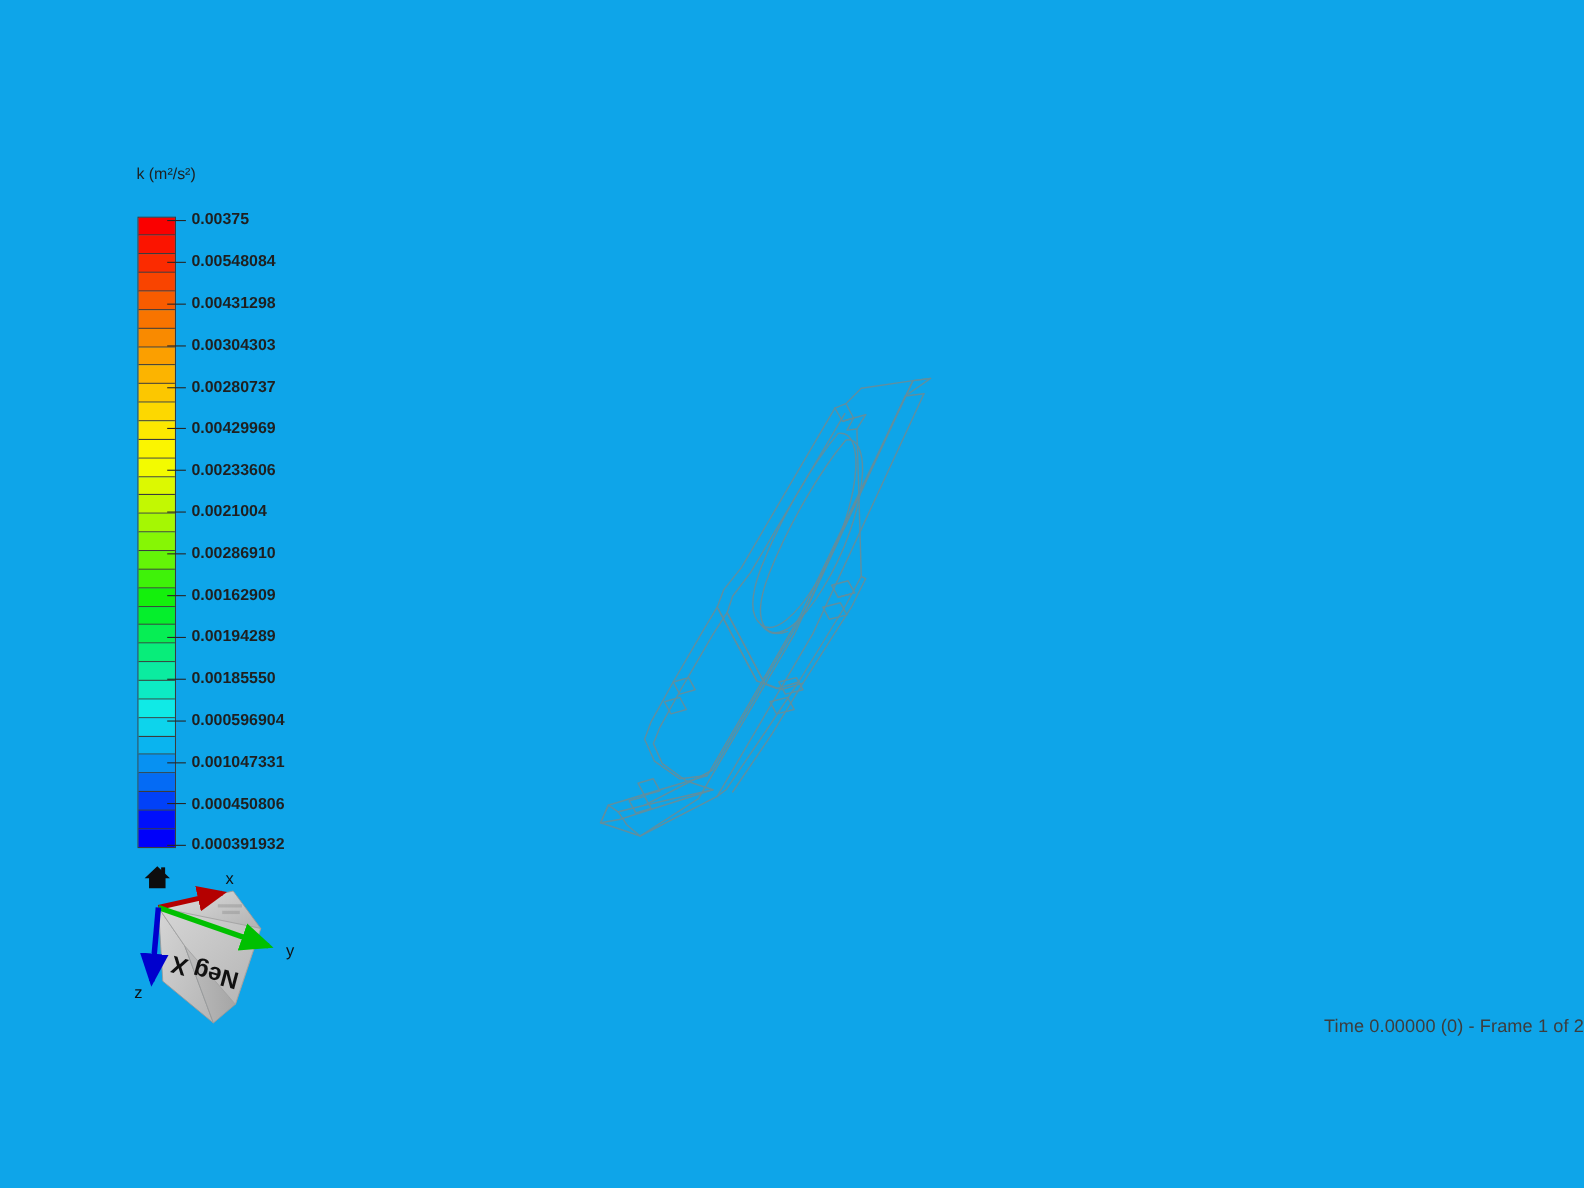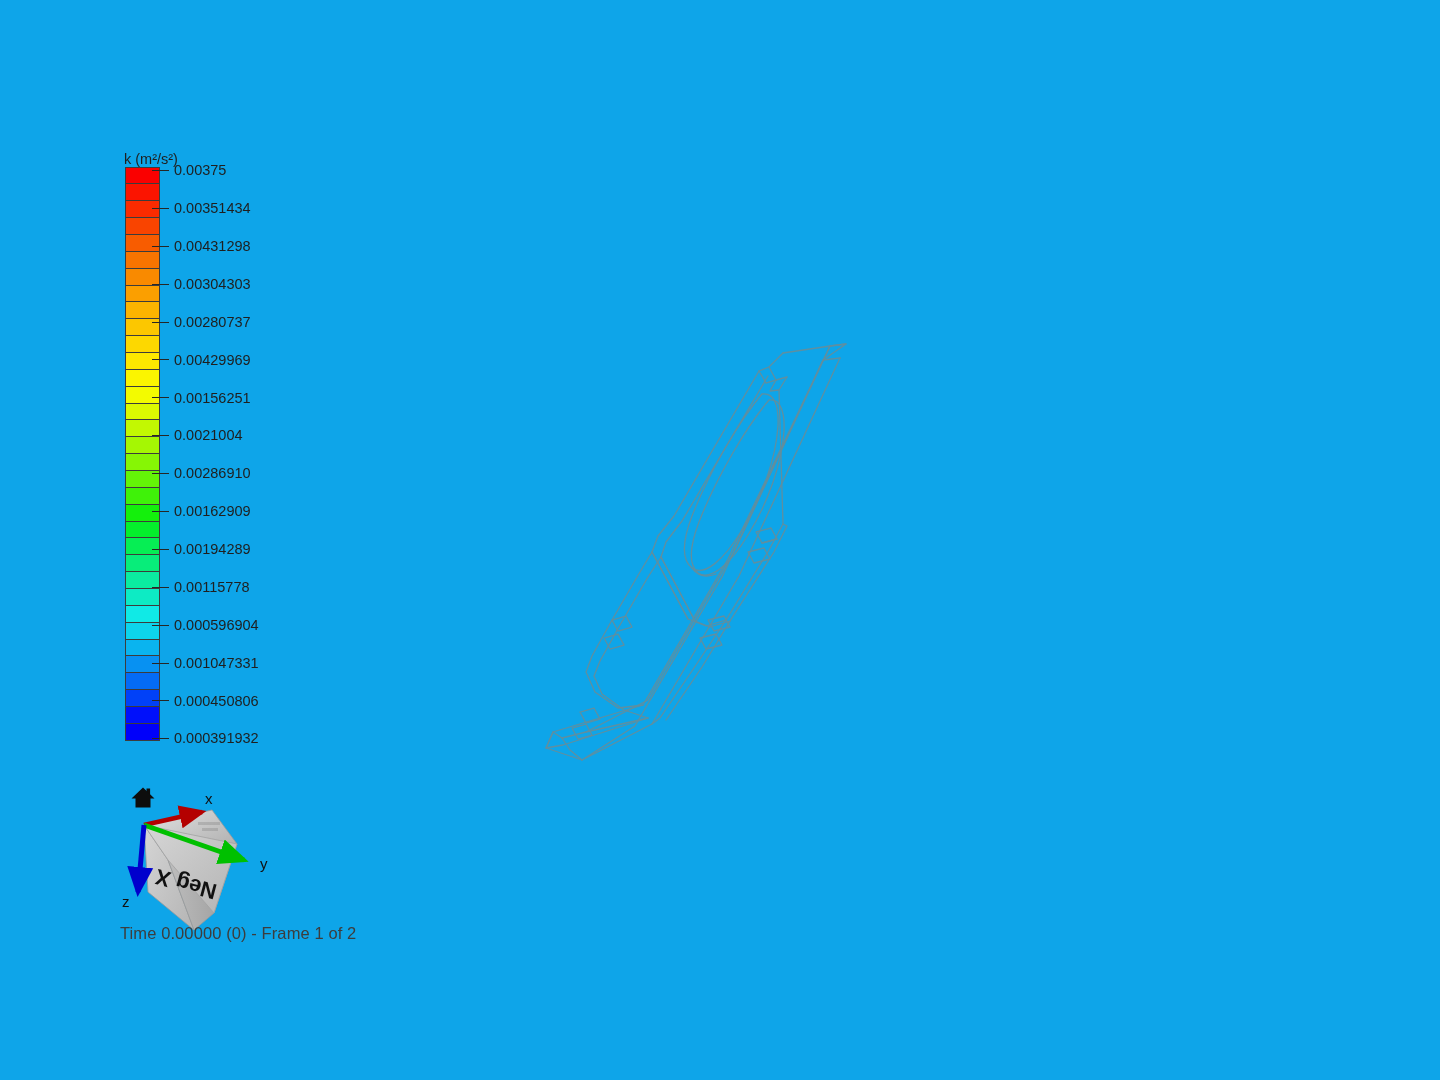--- a/index.html
+++ b/index.html
@@ -33,21 +33,23 @@
   }
   #legend-title {
     font-size: 14.5px;
     color: #1f1f1f;
     line-height: 1;
     margin-left: 2px;
     white-space: nowrap;
   }
   #legend-body {
     position: relative;
+    margin-top: 30px;
     height: 578px;
+    font-weight: bold;
   }
   #legend-bar {
     position: absolute;
     left: 3px;
     top: 0;
     width: 35px;
     height: 574px;
     border: 1px solid #3c3c3c;
     box-sizing: border-box;
     display: flex;
@@ -116,21 +118,21 @@
     left: 540px;
     top: 320px;
   }
 
   
   #status-bar {
     position: absolute;
     left: 0;
     top: 924px;
     width: 1440px;
-    text-align: left;
+    text-align: right;
     padding-left: 120px;
     box-sizing: border-box;
   }
   #status-text {
     display: inline-block;
     font-size: 16.5px;
     color: #3d3d3d;
     letter-spacing: 0.1px;
   }
 </style>
@@ -179,61 +181,61 @@
           <div class="legend-swatch" style="background: rgb(0, 16, 251);"></div>
           <div class="legend-swatch" style="background: rgb(0, 0, 250);"></div>
         </div>
       <div id="legend-ticks">
           <div class="legend-tick" style="top: 0.7%;">
             <span class="tick-line"></span>
             <span class="tick-label">0.00375</span>
           </div>
           <div class="legend-tick" style="top: 7.3%;">
             <span class="tick-line"></span>
-            <span class="tick-label">0.00351434</span>
+            <span class="tick-label">0.00548084</span>
           </div>
           <div class="legend-tick" style="top: 13.9%;">
             <span class="tick-line"></span>
             <span class="tick-label">0.00431298</span>
           </div>
           <div class="legend-tick" style="top: 20.5%;">
             <span class="tick-line"></span>
             <span class="tick-label">0.00304303</span>
           </div>
           <div class="legend-tick" style="top: 27.1%;">
             <span class="tick-line"></span>
             <span class="tick-label">0.00280737</span>
           </div>
           <div class="legend-tick" style="top: 33.7%;">
             <span class="tick-line"></span>
             <span class="tick-label">0.00429969</span>
           </div>
           <div class="legend-tick" style="top: 40.3%;">
             <span class="tick-line"></span>
-            <span class="tick-label">0.00156251</span>
+            <span class="tick-label">0.00233606</span>
           </div>
           <div class="legend-tick" style="top: 46.9%;">
             <span class="tick-line"></span>
             <span class="tick-label">0.0021004</span>
           </div>
           <div class="legend-tick" style="top: 53.5%;">
             <span class="tick-line"></span>
             <span class="tick-label">0.00286910</span>
           </div>
           <div class="legend-tick" style="top: 60.1%;">
             <span class="tick-line"></span>
             <span class="tick-label">0.00162909</span>
           </div>
           <div class="legend-tick" style="top: 66.7%;">
             <span class="tick-line"></span>
             <span class="tick-label">0.00194289</span>
           </div>
           <div class="legend-tick" style="top: 73.3%;">
             <span class="tick-line"></span>
-            <span class="tick-label">0.00115778</span>
+            <span class="tick-label">0.00185550</span>
           </div>
           <div class="legend-tick" style="top: 79.9%;">
             <span class="tick-line"></span>
             <span class="tick-label">0.000596904</span>
           </div>
           <div class="legend-tick" style="top: 86.5%;">
             <span class="tick-line"></span>
             <span class="tick-label">0.001047331</span>
           </div>
           <div class="legend-tick" style="top: 93.1%;">

